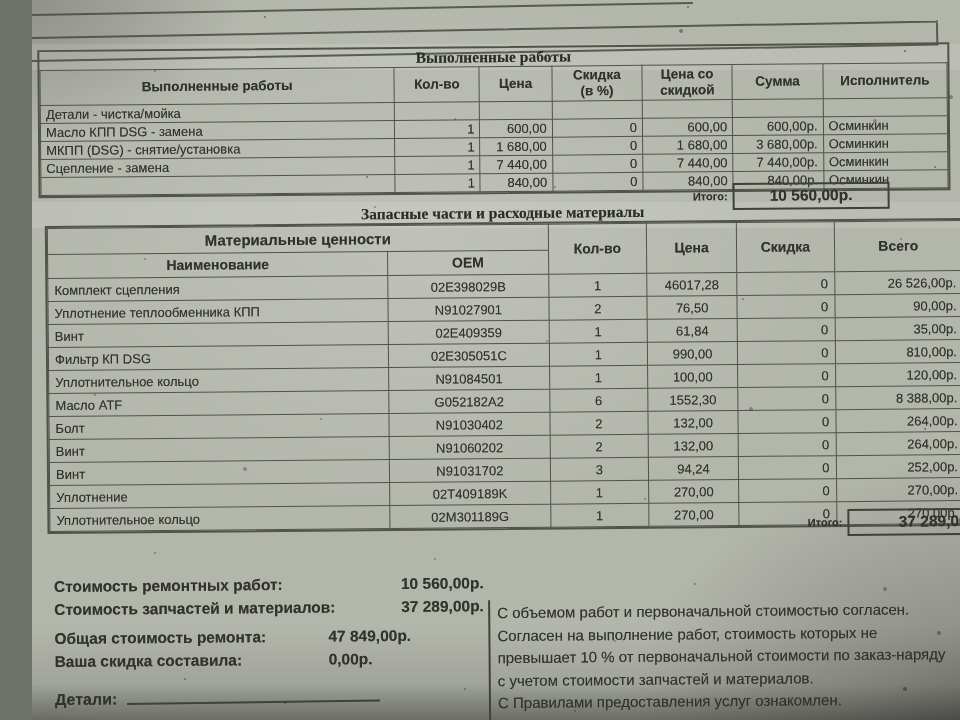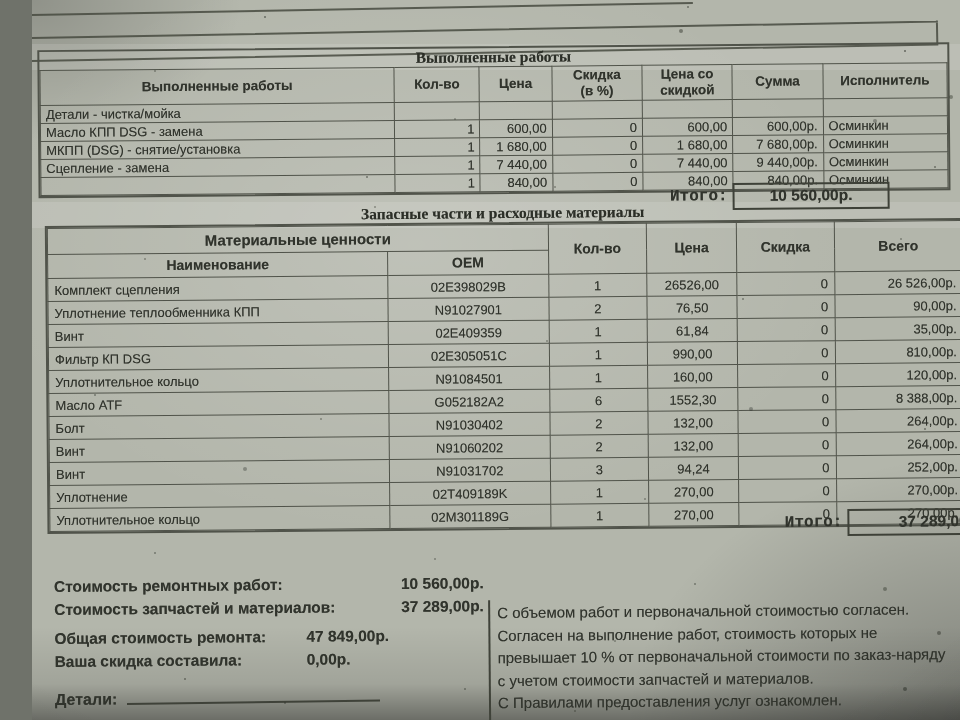--- a/index.html
+++ b/index.html
@@ -45,30 +45,30 @@
   .tbl2{left:14px;top:222px;width:916px;}
   .parts thead th{font-size:14px;padding:1px 3px;vertical-align:middle;line-height:1.2;}
   .parts .group-th{font-size:15px;height:23px;}
   .parts .sub-th{height:21px;}
   .parts tbody td{font-size:13px;height:22px;padding:0 6px;white-space:nowrap;}
   .al{text-align:left;} .ac{text-align:center;} .ar{text-align:right;}
   
   .total-row{position:absolute;display:flex;align-items:center;justify-content:flex-end;font-weight:bold;}
   .total1{left:8px;top:186px;width:908px;height:24px;padding-right:57px;box-sizing:border-box;}
   .total2{left:14px;top:512px;width:941px;height:26px;}
-  .total-label{font-size:16px;margin-right:5px;font-family:Liberation Mono, monospace;}
+  .total-label{font-size:11px;margin-right:5px;}
   .total-box{border:2px solid #3e4138;height:23px;display:flex;align-items:center;font-size:15.5px;box-sizing:content-box;}
   .total-box1{width:153px;justify-content:center;}
   .total-box2{width:132px;justify-content:flex-end;padding-right:5px;}
   
   .summary{position:absolute;left:20px;top:574px;width:440px;font-weight:bold;font-size:15.5px;}
   .sline{position:absolute;white-space:nowrap;}
   .sline .val{position:absolute;white-space:nowrap;}
   .s1{top:0;} .s2{top:23px;} .s3{top:52px;} .s4{top:75px;}
-  .v1{left:347px;} .v2{left:252px;}
+  .v1{left:347px;} .v2{left:274px;}
   .cashier{position:absolute;left:20px;top:686px;font-weight:bold;font-size:16px;white-space:nowrap;}
   .sig-line{display:inline-block;width:253px;height:13px;border-bottom:2px solid #3f4239;margin-left:10px;transform:rotate(-0.25deg);}
   
   .agree-border{position:absolute;left:454px;top:600px;height:120px;width:0;border-left:2px solid #3f4239;}
   .agree{position:absolute;left:463px;top:602px;width:496px;font-size:15px;line-height:22.5px;}
   
   .specks{position:absolute;inset:0;pointer-events:none;}
   .specks::before{content:"";position:absolute;left:0;top:0;width:2px;height:2px;border-radius:50%;
     box-shadow:
       232px 16px 0 0 rgba(40,44,36,0.55), 648px 30px 0 1px rgba(40,44,36,0.45),
@@ -147,30 +147,30 @@
             <td class="ar">600,00</td>
             <td class="ar">600,00р.</td>
             <td class="al">Осминкин</td>
           </tr>
           <tr>
             <td class="al">МКПП (DSG) - снятие/установка</td>
             <td class="ar">1</td>
             <td class="ar">1 680,00</td>
             <td class="ar">0</td>
             <td class="ar">1 680,00</td>
-            <td class="ar">7 680,00р.</td>
+            <td class="ar">3 680,00р.</td>
             <td class="al">Осминкин</td>
           </tr>
           <tr>
             <td class="al">Сцепление - замена</td>
             <td class="ar">1</td>
             <td class="ar">7 440,00</td>
             <td class="ar">0</td>
             <td class="ar">7 440,00</td>
-            <td class="ar">9 440,00р.</td>
+            <td class="ar">7 440,00р.</td>
             <td class="al">Осминкин</td>
           </tr>
           <tr>
             <td class="al"></td>
             <td class="ar">1</td>
             <td class="ar">840,00</td>
             <td class="ar">0</td>
             <td class="ar">840,00</td>
             <td class="ar">840,00р.</td>
             <td class="al">Осминкин</td>
@@ -206,21 +206,21 @@
           <tr>
             <th class="ac sub-th">Наименование</th>
             <th class="ac sub-th">OEM</th>
           </tr>
         </thead>
         <tbody>
           <tr>
             <td class="al">Комплект сцепления</td>
             <td class="ac">02E398029B</td>
             <td class="ac">1</td>
-            <td class="ac">26526,00</td>
+            <td class="ac">46017,28</td>
             <td class="ar">0</td>
             <td class="ar">26 526,00р.</td>
           </tr>
           <tr>
             <td class="al">Уплотнение теплообменника КПП</td>
             <td class="ac">N91027901</td>
             <td class="ac">2</td>
             <td class="ac">76,50</td>
             <td class="ar">0</td>
             <td class="ar">90,00р.</td>
@@ -238,21 +238,21 @@
             <td class="ac">02E305051C</td>
             <td class="ac">1</td>
             <td class="ac">990,00</td>
             <td class="ar">0</td>
             <td class="ar">810,00р.</td>
           </tr>
           <tr>
             <td class="al">Уплотнительное кольцо</td>
             <td class="ac">N91084501</td>
             <td class="ac">1</td>
-            <td class="ac">160,00</td>
+            <td class="ac">100,00</td>
             <td class="ar">0</td>
             <td class="ar">120,00р.</td>
           </tr>
           <tr>
             <td class="al">Масло ATF</td>
             <td class="ac">G052182A2</td>
             <td class="ac">6</td>
             <td class="ac">1552,30</td>
             <td class="ar">0</td>
             <td class="ar">8 388,00р.</td>

